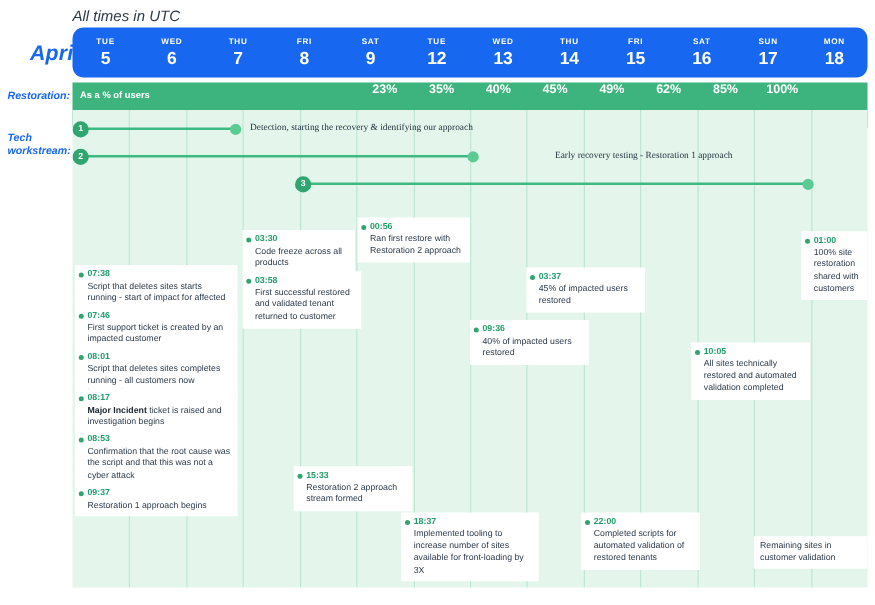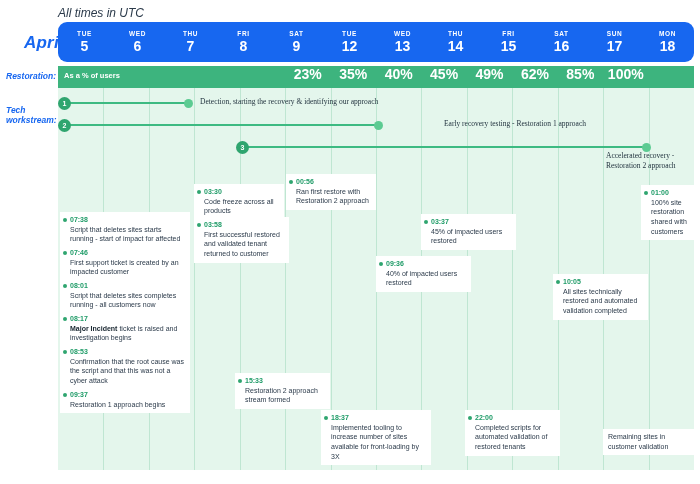--- a/index.html
+++ b/index.html
@@ -45,21 +45,21 @@
 
   
   #restoration-bar {
     position: absolute; left: 58px; top: 66px;
     width: 636px; height: 36px;
     background: #3DB47E;
     display: flex; align-items: flex-start;
   }
   .pct-cell {
     flex: 1 1 0; text-align: center;
-    font-size: 14px; font-weight: bold; color: #ffffff;
+    font-size: 10px; font-weight: bold; color: #ffffff;
   }
   #restoration-caption {
     position: absolute; left: 6px; top: 5px;
     font-size: 7.5px; font-weight: bold; color: #ffffff;
   }
 
   
   #chart-body {
     position: absolute; left: 58px; top: 88px;
     width: 636px; height: 382px;
@@ -206,21 +206,20 @@
       <div class="badge" style="left: 0px; top: 8.5px;">1</div>
       <div class="enddot" style="left: 126px; top: 10.5px;"></div>
       <div class="track-text" style="left: 142px; top: 9px; width: 260px;">Detection, starting the recovery &amp; identifying our approach</div>
       <div class="track" style="left: 6px; top: 36px; width: 314px;"></div>
       <div class="badge" style="left: 0px; top: 30.5px;">2</div>
       <div class="enddot" style="left: 316px; top: 32.5px;"></div>
       <div class="track-text" style="left: 332px; top: 31px; width: 250px; text-align: center;">Early recovery testing - Restoration 1 approach</div>
       <div class="track" style="left: 184px; top: 58px; width: 404px;"></div>
       <div class="badge" style="left: 178px; top: 52.5px;">3</div>
       <div class="enddot" style="left: 584px; top: 54.5px;"></div>
-      <div class="track-text" style="left: 548px; top: 63px; width: 90px;">Accelerated recovery - Restoration 2 approach</div>
       <div class="card" style="left: 2px; top: 124px; width: 130px;">
         <span class="dot"></span>
         <span class="time">07:38</span>
         <span class="desc">Script that deletes sites starts running - start of impact for affected users</span>
       </div>
       <div class="card" style="left: 2px; top: 157px; width: 130px;">
         <span class="dot"></span>
         <span class="time">07:46</span>
         <span class="desc">First support ticket is created by an impacted customer</span>
       </div>

